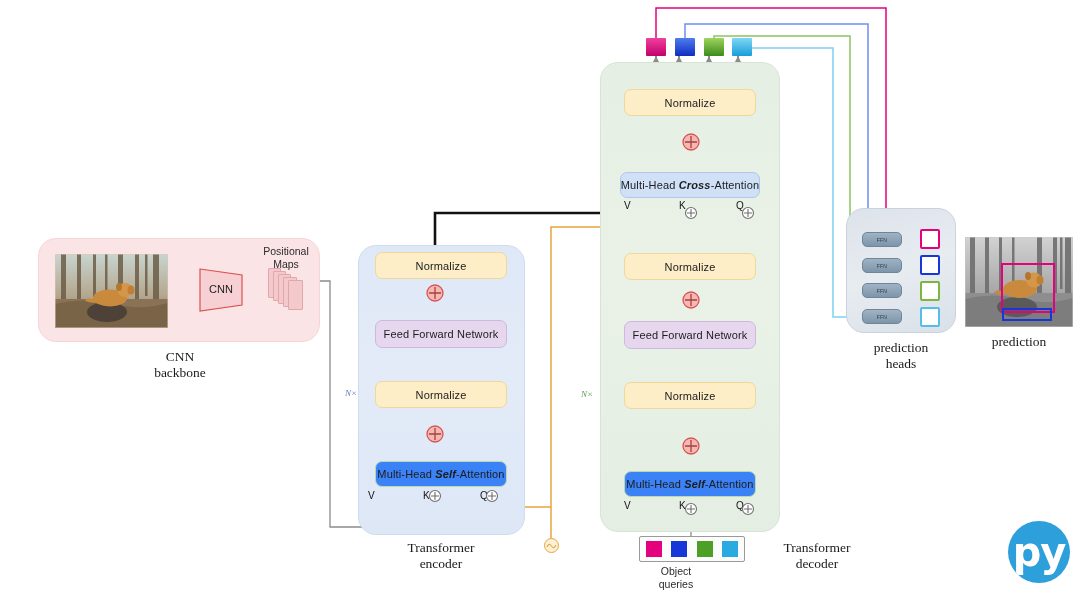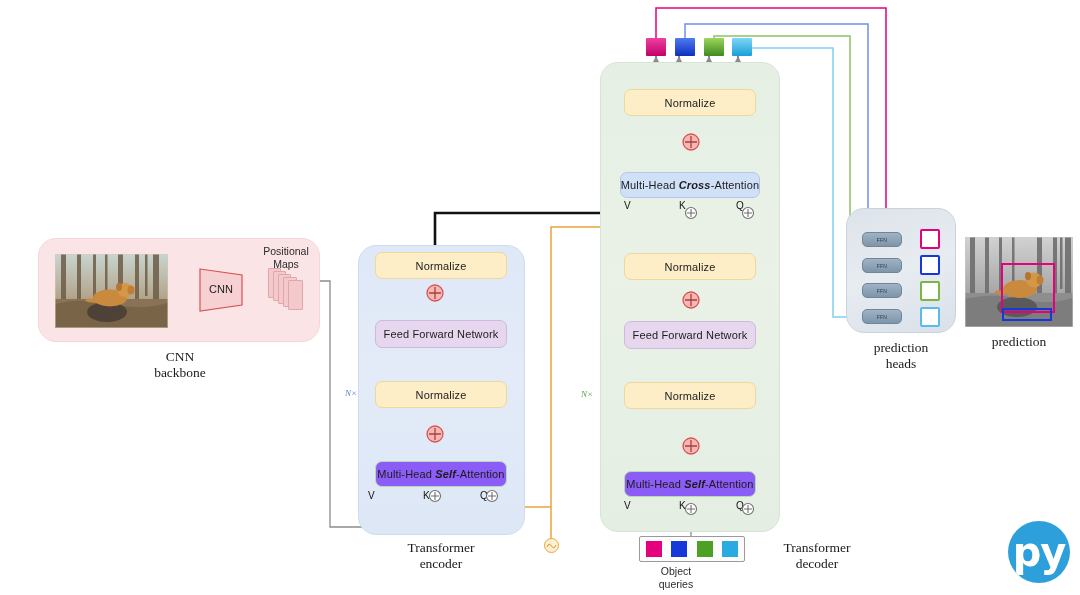--- a/index.html
+++ b/index.html
@@ -34,21 +34,21 @@
 
   
   .box {
     position:absolute; z-index:4;
     display:flex; align-items:center; justify-content:center;
     border-radius:7px; font-size:11px; color:#1c1c1c;
     letter-spacing:.15px; white-space:nowrap;
   }
   .box-norm { background:#fdeec8; border:1px solid #f0d79a; }
   .box-ffn  { background:#e6d7ef; border:1px solid #cfb8dd; }
-  .box-self { background:#8b5cf6; border:1px solid #b9d9b3; }
+  .box-self { background:#3b82f6; border:1px solid #b9d9b3; }
   .box-cross{ background:#cfe0f7; border:1px solid #afc8ec; }
 
   .em { font-style:italic; font-weight:bold;margin-top:28px; }
 
   
   .cap {
     position:absolute; z-index:5; text-align:center;
     font-family:"Liberation Serif", serif; font-size:13.5px; color:#1a1a1a;
     line-height:1.18; white-space:pre-line;
   }

